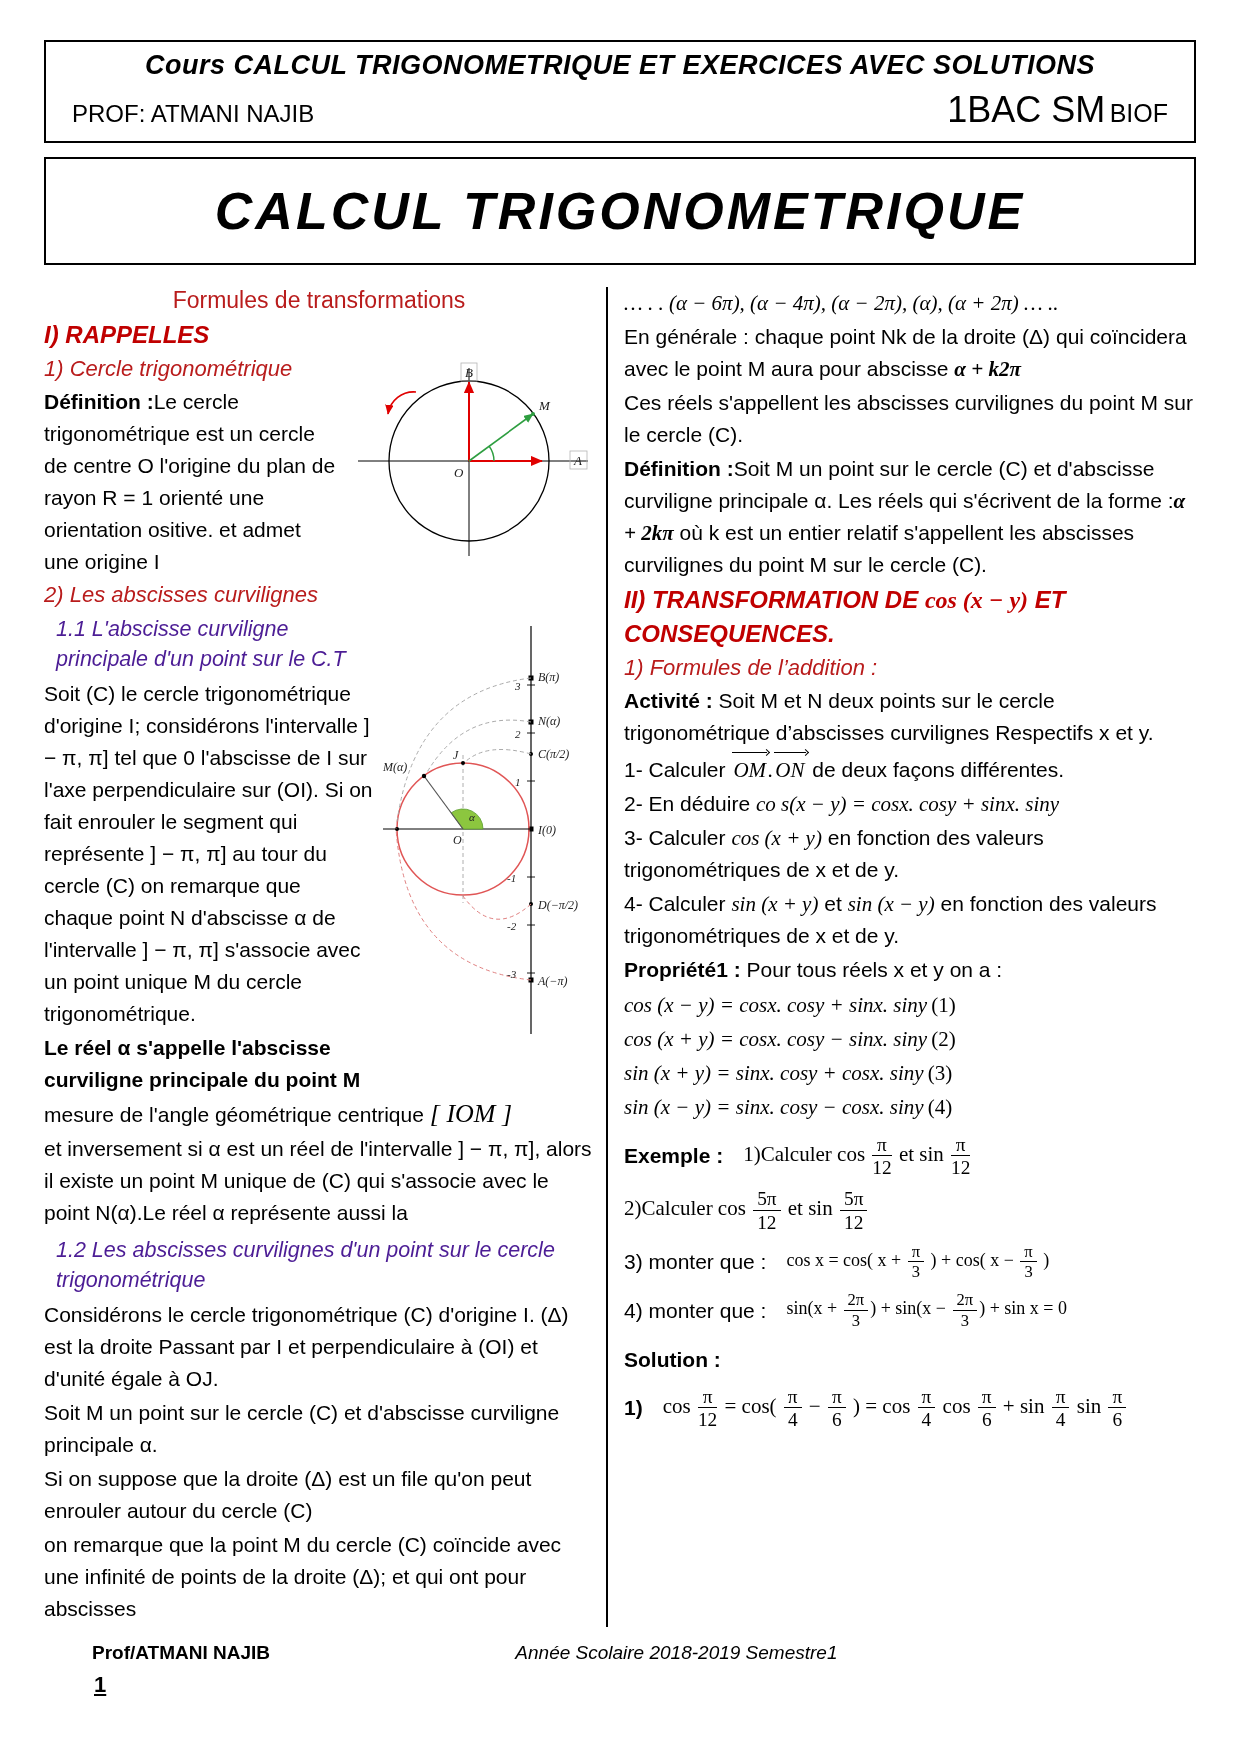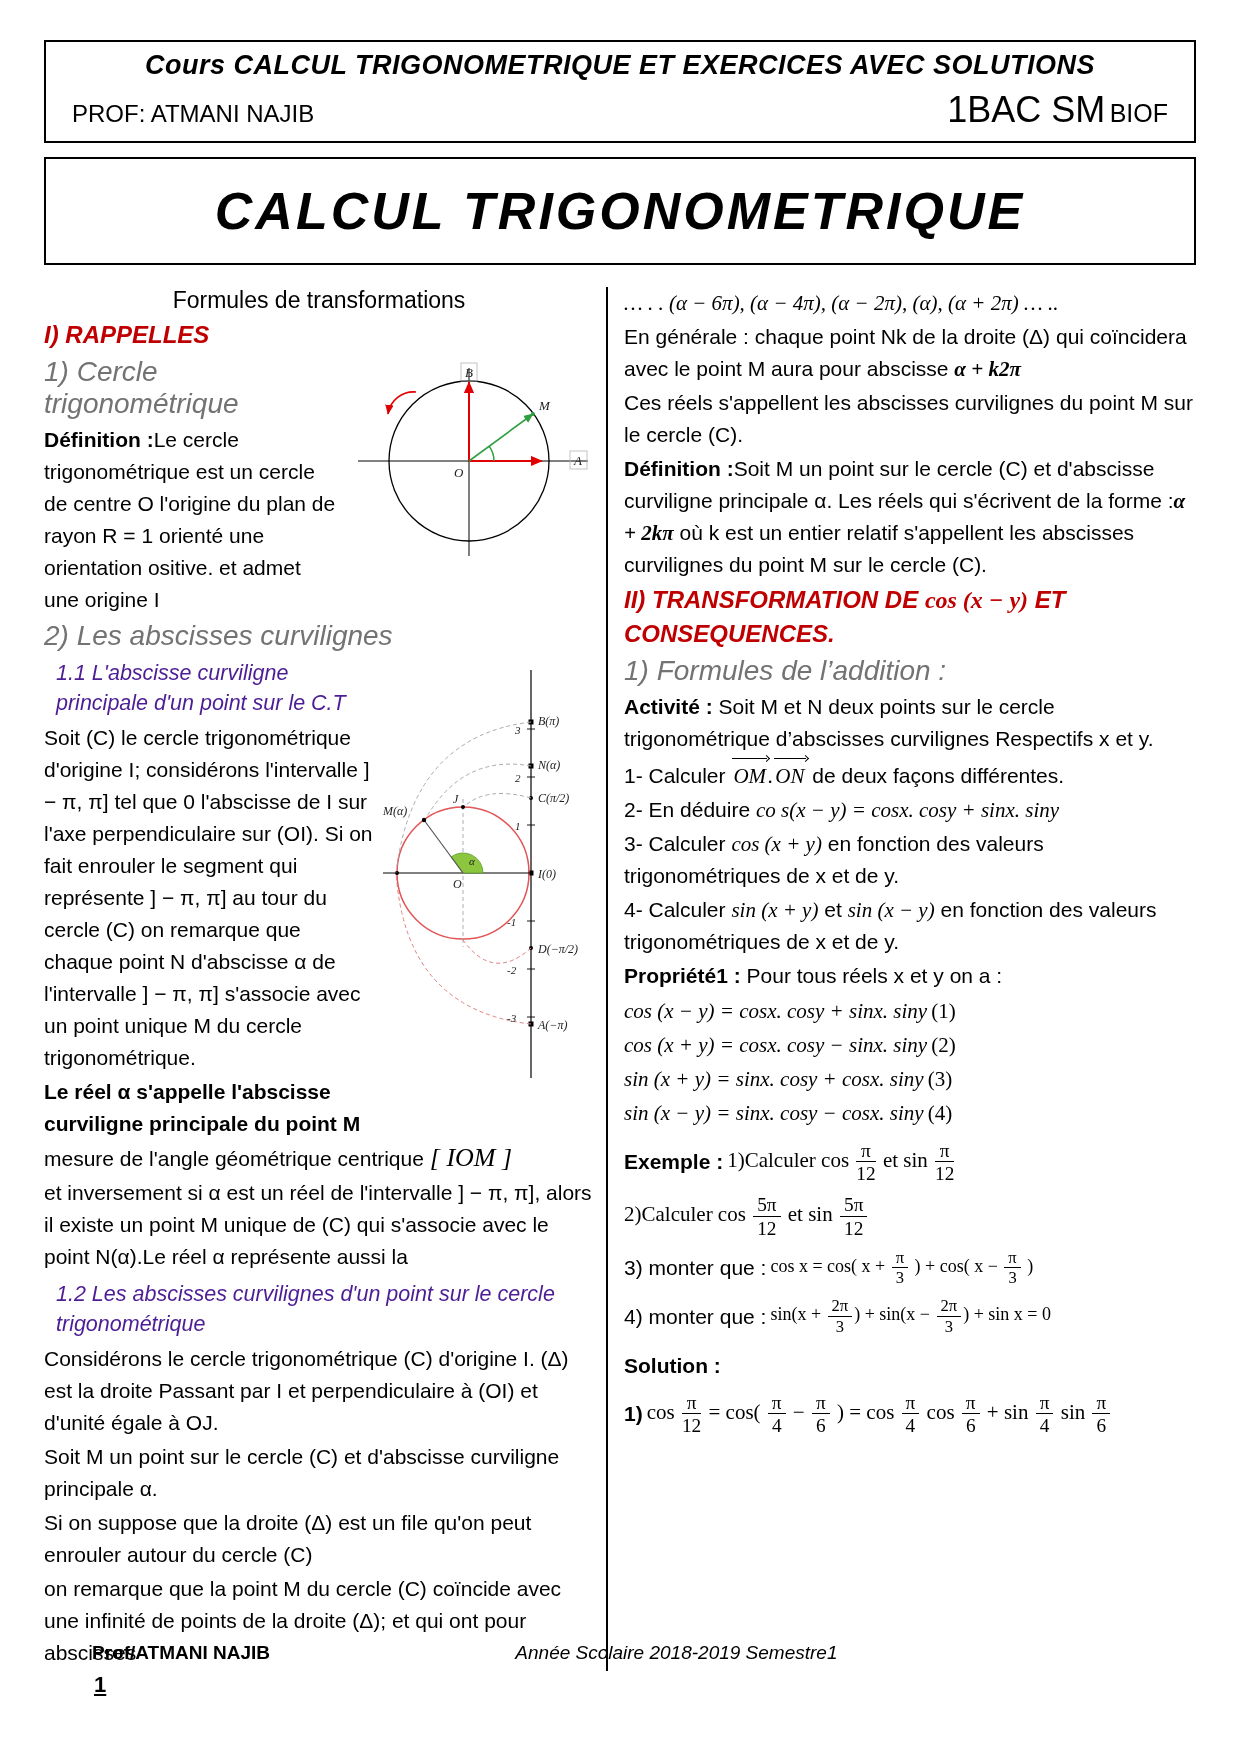--- a/index.html
+++ b/index.html
@@ -16,40 +16,40 @@
   .level-suffix { font-size:25px; }
   .title-box { border:2px solid #000; margin-top:14px; padding:22px 0; text-align:center; }
   .main-title { font-size:52px; font-weight:bold; font-style:italic; letter-spacing:3px; }
 
   
   .columns { display:flex; margin-top:22px; }
   .col-left { width:562px; padding-right:12px; }
   .divider { border-left:2px solid #000; }
   .col-right { flex:1; padding-left:16px; }
 
-  .center-red { color:#000000; font-size:23px; text-align:center; margin:0 0 4px 0; }
+  .center-red { color:#b91c1c; font-size:23px; text-align:center; margin:0 0 4px 0; }
   .h-red { color:#c00000; font-weight:bold; font-style:italic; font-size:24px; margin:2px 0 4px 0; line-height:34px; }
-  .h-red-sub { color:#737373; font-style:italic; font-size:28px; margin:2px 0 4px 0; }
+  .h-red-sub { color:#b91c1c; font-style:italic; font-size:22px; margin:2px 0 4px 0; }
   .h-orange { color:#4c1d95; font-style:italic; font-size:21.5px; margin:6px 0 4px 12px; line-height:30px; }
 
   p.body { font-size:21px; line-height:32px; margin:0 0 2px 0; }
   .b { font-weight:bold; }
   .math { font-family:"Liberation Serif",serif; font-style:italic; }
   .mesure { line-height:44px; }
   .brk { font-family:"Liberation Serif",serif; font-style:italic; font-size:26px; }
 
   .floatwrap::after { content:""; display:block; clear:both; }
   svg.diag1 { float:right; width:250px; height:205px; margin:0 0 6px 6px; }
   svg.diag2 { float:right; width:215px; height:430px; margin:0 0 6px 4px; }
   svg text { font-family:"Liberation Serif",serif; font-style:italic; fill:#222; }
 
   .formula { font-size:21px; line-height:33px; margin:0; }
   .formula .n { font-family:"Liberation Serif",serif; margin-left:4px; }
 
-  .mathline { display:flex; align-items:center; gap:4px; margin:10px 0; font-size:21px; }
+  .mathline { display:flex; align-items:center; gap:20px; margin:10px 0; font-size:21px; }
   .mexp { font-family:"Liberation Serif",serif; font-size:21px; }
   .mexp.small { font-size:18px; }
   .frac { display:inline-block; vertical-align:middle; text-align:center; line-height:1.1; font-size:0.92em; margin:0 2px; }
   .fnum { display:block; border-bottom:1.5px solid #000; padding:0 4px; }
   .fden { display:block; padding-top:1px; }
 
   .vec { font-family:"Liberation Serif",serif; font-style:italic; position:relative; display:inline-block; padding:3px 2px 0 2px; }
   .vec::after { content:""; position:absolute; left:1px; right:1px; top:1px; border-top:1.4px solid #000; }
   .vec::before { content:""; position:absolute; right:-1px; top:-1px; width:4px; height:4px; border:solid #000; border-width:1.4px 1.4px 0 0; transform:rotate(45deg); }
 

